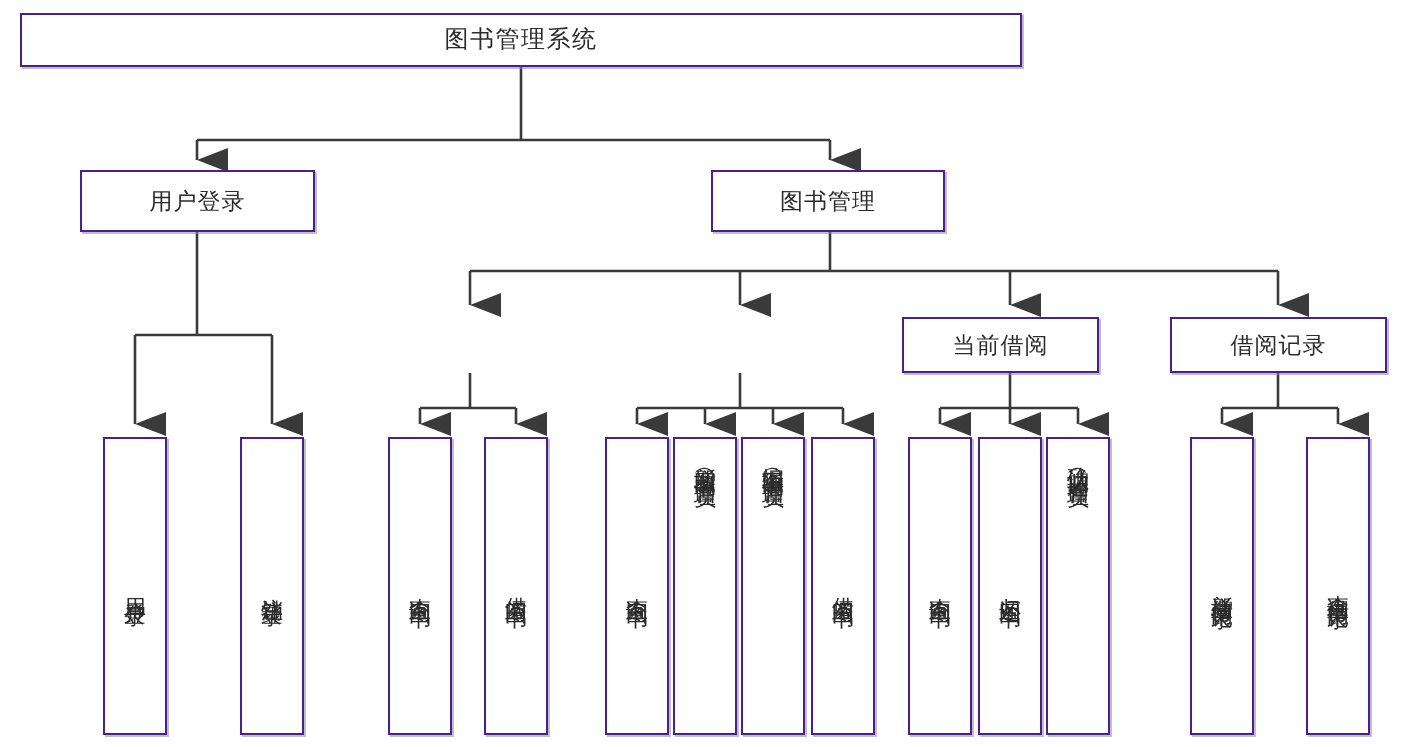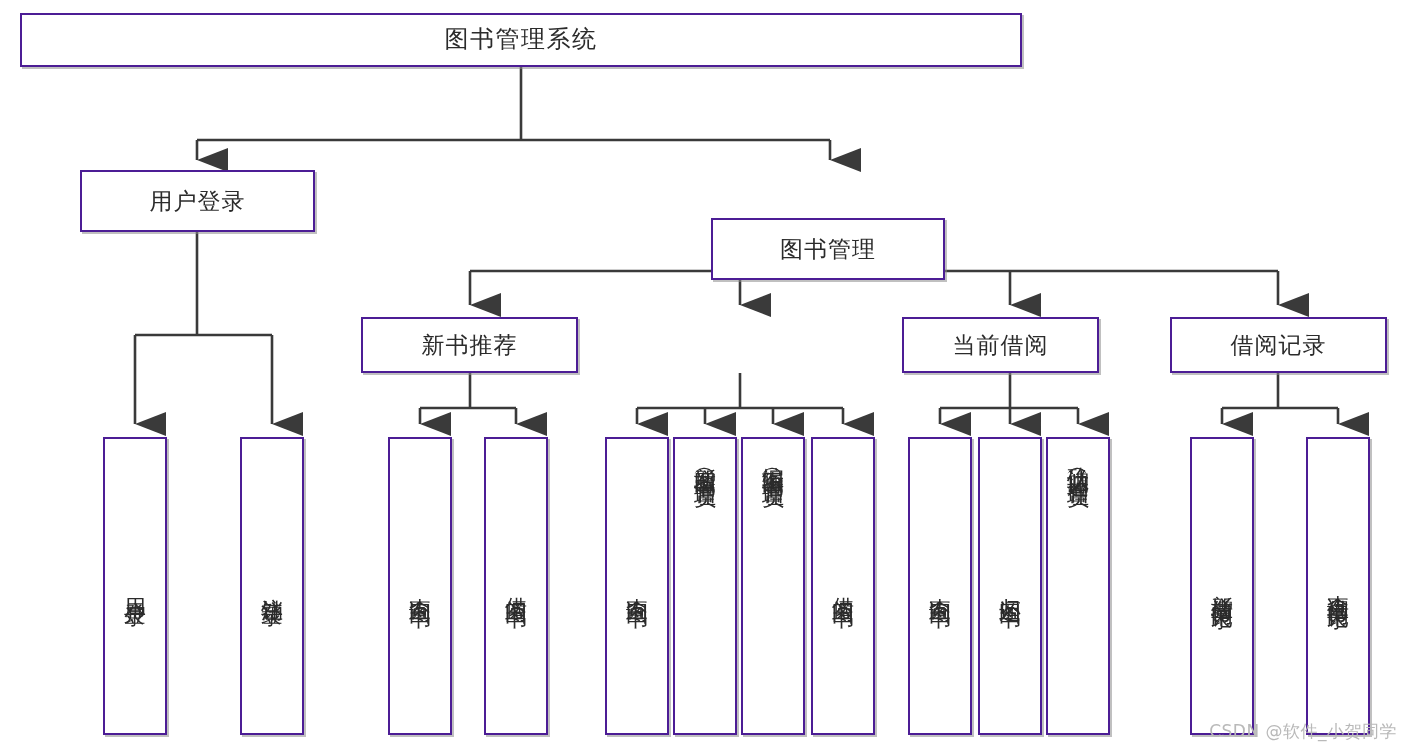--- a/index.html
+++ b/index.html
@@ -129,27 +129,24 @@
   </svg>
 
   <div class="node horiz root" style="left:20px;top:13px;width:1002px;height:54px;">
     <span class="label">图书管理系统</span>
   </div>
 
   <div class="node horiz" style="left:80px;top:170px;width:235px;height:62px;">
     <span class="label">用户登录</span>
   </div>
 
-  <div class="node horiz" style="left:711px;top:170px;width:234px;height:62px;margin-top:48px;">
+  <div class="node horiz" style="left:711px;top:170px;width:234px;height:62px;">
     <span class="label">图书管理</span>
   </div>
 
-  <div class="node horiz" style="left:361px;top:317px;width:217px;height:56px;">
-    <span class="label">新书推荐</span>
-  </div>
 
 
   <div class="node horiz" style="left:902px;top:317px;width:197px;height:56px;">
     <span class="label">当前借阅</span>
   </div>
 
   <div class="node horiz" style="left:1170px;top:317px;width:217px;height:56px;">
     <span class="label">借阅记录</span>
   </div>
 
@@ -198,15 +195,14 @@
   </div>
 
   <div class="node vert tall-center" style="left:1190px;top:437px;width:64px;height:298px;">
     <span class="label">新增借阅记录</span>
   </div>
 
   <div class="node vert tall-center" style="left:1306px;top:437px;width:64px;height:298px;">
     <span class="label">查询借阅记录</span>
   </div>
 
-  <div id="watermark">CSDN @软件_小贺同学</div>
 
 </div>
 
 </body></html>

